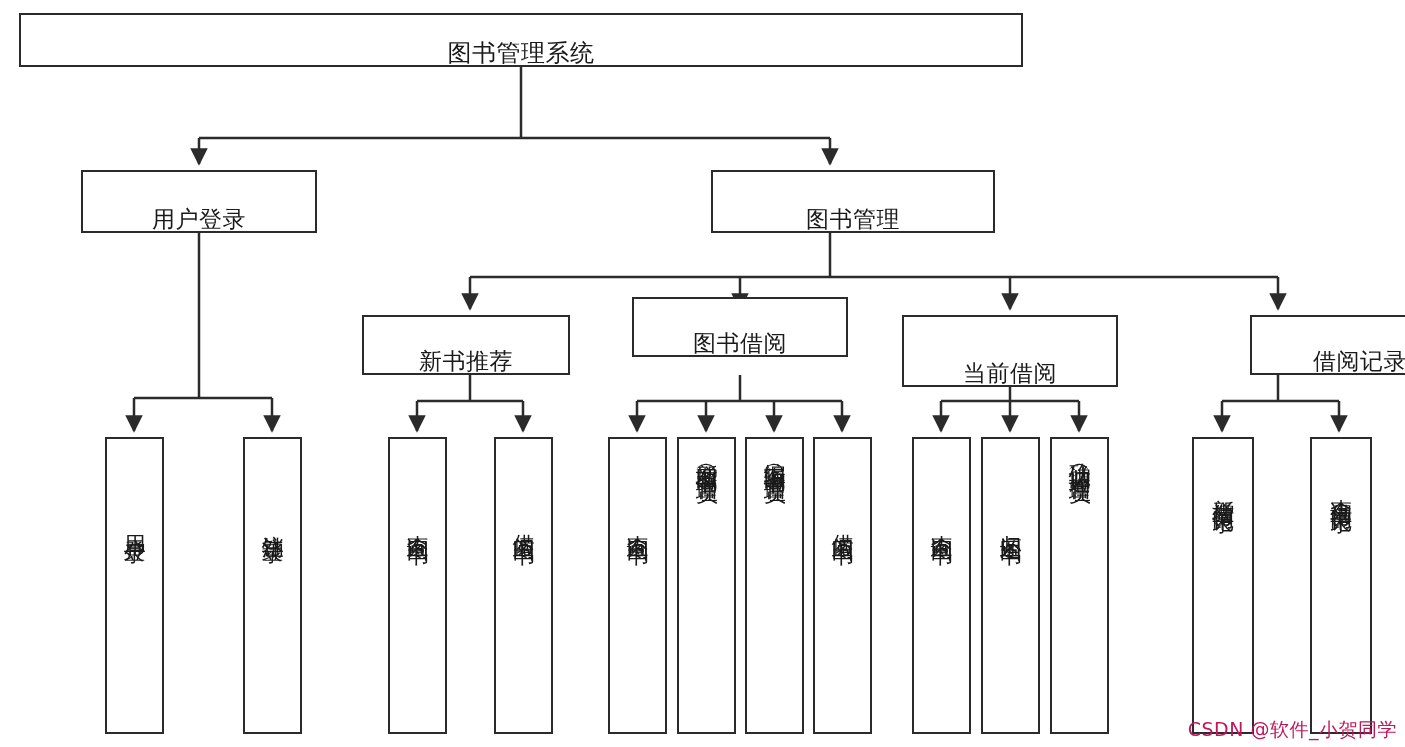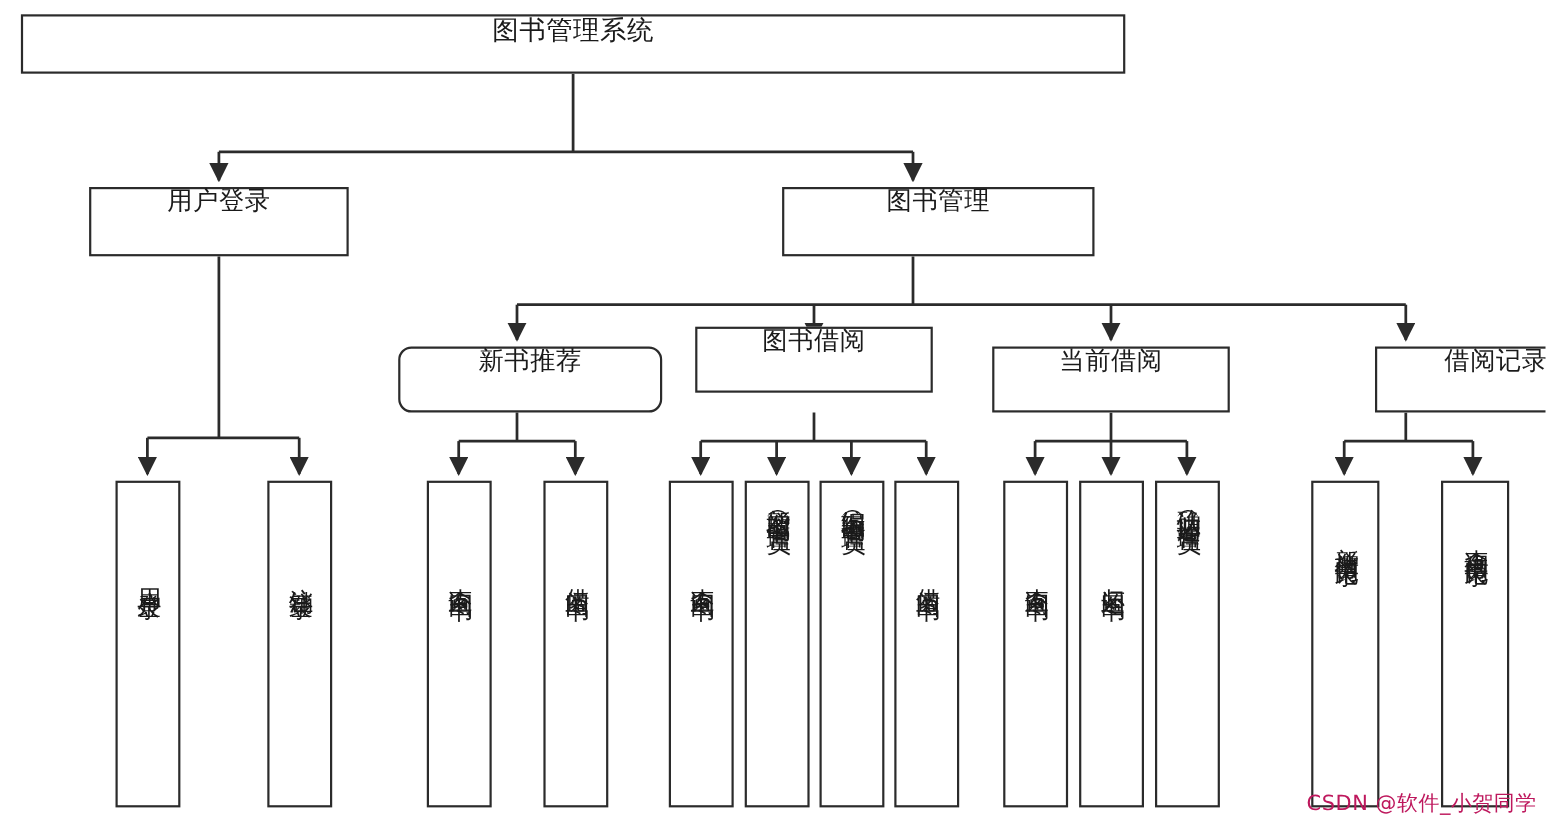--- a/index.html
+++ b/index.html
@@ -28,21 +28,21 @@
     width: 1405px;
     height: 747px;
     pointer-events: none;
   }
   .node {
     position: absolute;
     box-sizing: border-box;
     background: #ffffff;
     border: 2.5px solid #2b2b2b;
     display: flex;
-    align-items: flex-start;
+    align-items: flex-end;
     justify-content: center;
     z-index: 2;
   }
   .node .label {
     display: block;
     color: #1a1a1a;
     letter-spacing: 0.5px;
     white-space: nowrap;
   }
   
@@ -142,29 +142,29 @@
   </div>
 
   <div class="node horiz" style="left:81px; top:170px; width:236px; height:63px;">
     <span class="label">用户登录</span>
   </div>
 
   <div class="node horiz" style="left:711px; top:170px; width:284px; height:63px;">
     <span class="label">图书管理</span>
   </div>
 
-  <div class="node horiz" style="left:362px; top:315px; width:240px; height:60px;border-radius:12px;">
+  <div class="node horiz" style="left:362px; top:315px; width:208px; height:60px;">
     <span class="label">新书推荐</span>
   </div>
 
   <div class="node horiz" style="left:632px; top:297px; width:216px; height:60px;">
     <span class="label">图书借阅</span>
   </div>
 
-  <div class="node horiz" style="left:902px; top:315px; width:216px; height:60px;">
+  <div class="node horiz" style="left:902px; top:315px; width:216px; height:72px;">
     <span class="label">当前借阅</span>
   </div>
 
   <div class="node horiz" style="left:1233px; top:315px; width:220px; height:60px;margin-left:17px;">
     <span class="label">借阅记录</span>
   </div>
 
   <div class="node vert" style="left:105px; top:437px; width:59px; height:297px; padding-top:78px;">
     <span class="label">用户登录</span>
   </div>

